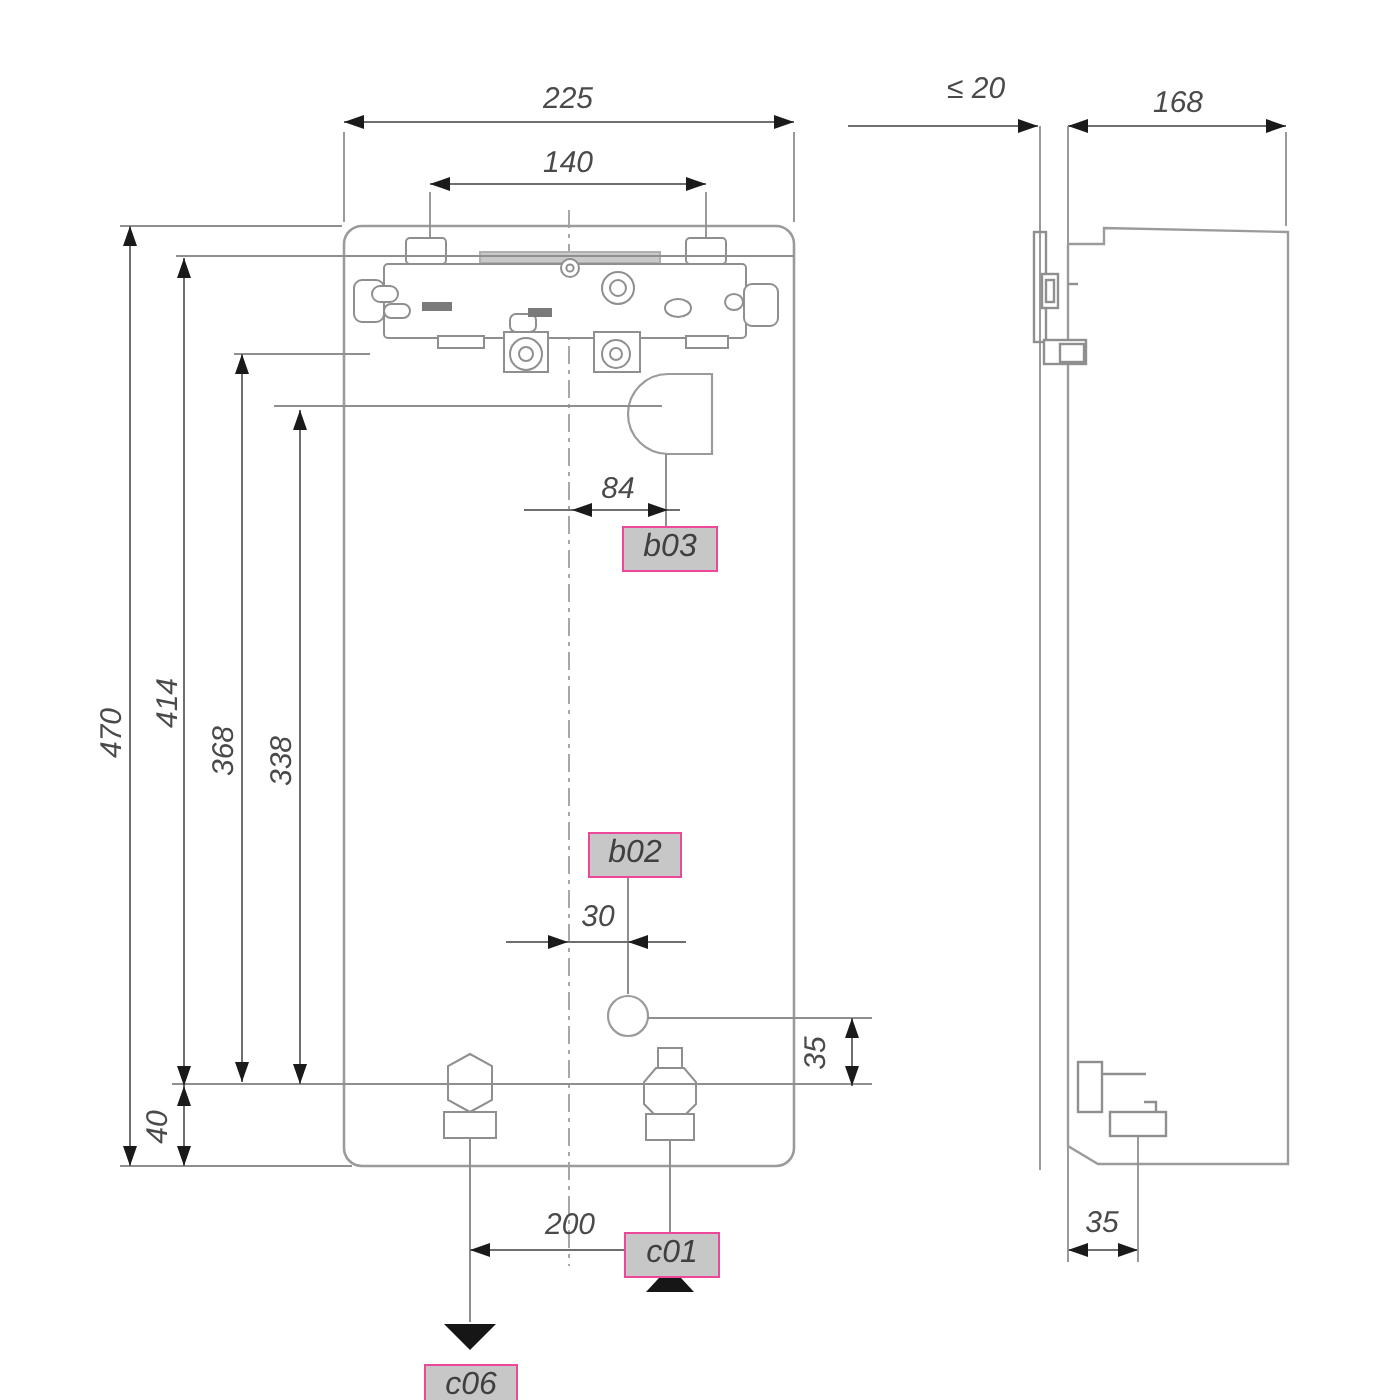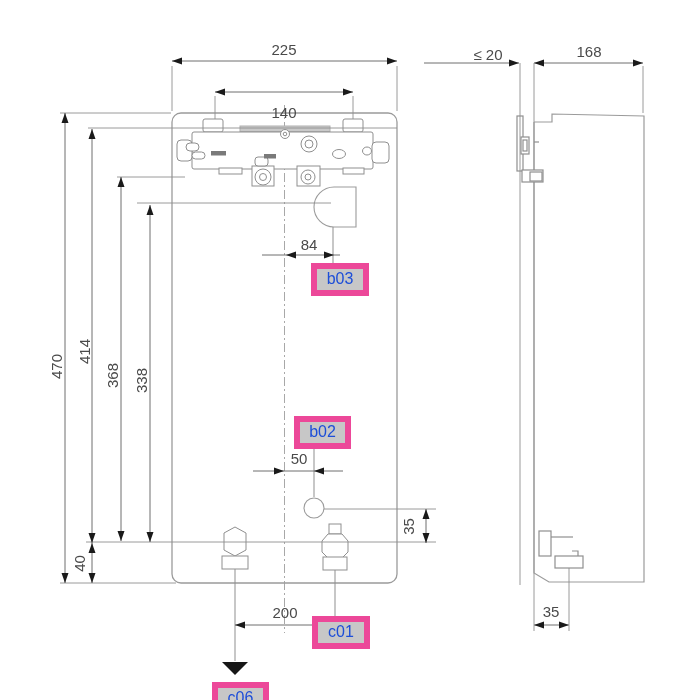--- a/index.html
+++ b/index.html
@@ -1,21 +1,21 @@
 <!DOCTYPE html>
 <html><head>
 <meta charset="utf-8">
 <style>
   html,body{margin:0;padding:0;background:#fff;}
   #canvas{position:relative;width:700px;height:700px;background:#ffffff;overflow:hidden;
-          font-family:"Liberation Sans",sans-serif;}
+          font-family:"Liberation Sans",sans-serif;font-style:italic;}
   #draw{position:absolute;left:0;top:0;}
   .t{position:absolute;font-size:15px;color:#4a4a4a;text-align:center;white-space:nowrap;}
   .rot{transform:rotate(-90deg);transform-origin:center center;}
-  .lbl{position:absolute;background:#c7c7c7;border:6px solid #ec4899;color:#1d4ed8;
+  .lbl{position:absolute;background:#c7c7c7;border:1px solid #ec4899;color:#404040;
        font-size:16px;text-align:center;line-height:20px;}
 </style>
 </head>
 <body>
 
 <div id="canvas">
 
 <svg id="draw" width="700" height="700" viewBox="0 0 700 700">
 
   <g stroke="#9b9b9b" fill="none" stroke-width="1.3">
@@ -148,32 +148,32 @@
     <rect x="530" y="172" width="12" height="9" stroke="#8f8f8f"></rect>
     <rect x="539" y="531" width="12" height="25" stroke="#8f8f8f"></rect>
     <line x1="551" y1="537" x2="573" y2="537" stroke="#8f8f8f"></line>
     <rect x="555" y="556" width="28" height="12" stroke="#8f8f8f"></rect>
     <path d="M572,551 L578,551 L578,556" stroke="#8f8f8f"></path>
     <line x1="569" y1="568" x2="569" y2="631" stroke="#8f8f8f" stroke-width="0.9"></line>
   </g>
 </svg>
 
 <div class="t" style="left:266px;top:41px;width:36px;">225</div>
-<div class="t" style="left:266px;top:73px;width:36px;margin-top:31px;">140</div>
-<div class="t" style="left:466px;top:46px;width:44px;">≤ 20</div>
+<div class="t" style="left:266px;top:73px;width:36px;">140</div>
+<div class="t" style="left:466px;top:36px;width:44px;">≤ 20</div>
 <div class="t" style="left:572px;top:43px;width:34px;">168</div>
 
 <div class="t rot" style="left:41px;top:358px;width:30px;">470</div>
 <div class="t rot" style="left:69px;top:343px;width:30px;">414</div>
 <div class="t rot" style="left:97px;top:367px;width:30px;">368</div>
 <div class="t rot" style="left:126px;top:372px;width:30px;">338</div>
 <div class="t rot" style="left:64px;top:555px;width:30px;">40</div>
 
 <div class="t" style="left:296px;top:236px;width:26px;">84</div>
-<div class="t" style="left:286px;top:450px;width:26px;">50</div>
+<div class="t" style="left:286px;top:450px;width:26px;">30</div>
 <div class="t rot" style="left:393px;top:518px;width:30px;">35</div>
 <div class="t" style="left:268px;top:604px;width:34px;">200</div>
 <div class="t" style="left:535px;top:603px;width:32px;">35</div>
 
 <div class="lbl" style="left:311px;top:263px;width:46px;height:21px;">b03</div>
 <div class="lbl" style="left:294px;top:416px;width:45px;height:21px;">b02</div>
 <div class="lbl" style="left:212px;top:642px;width:45px;height:21px;margin-top:40px;">c06</div>
 <div class="lbl" style="left:312px;top:616px;width:46px;height:21px;">c01</div>
 
 </div>

